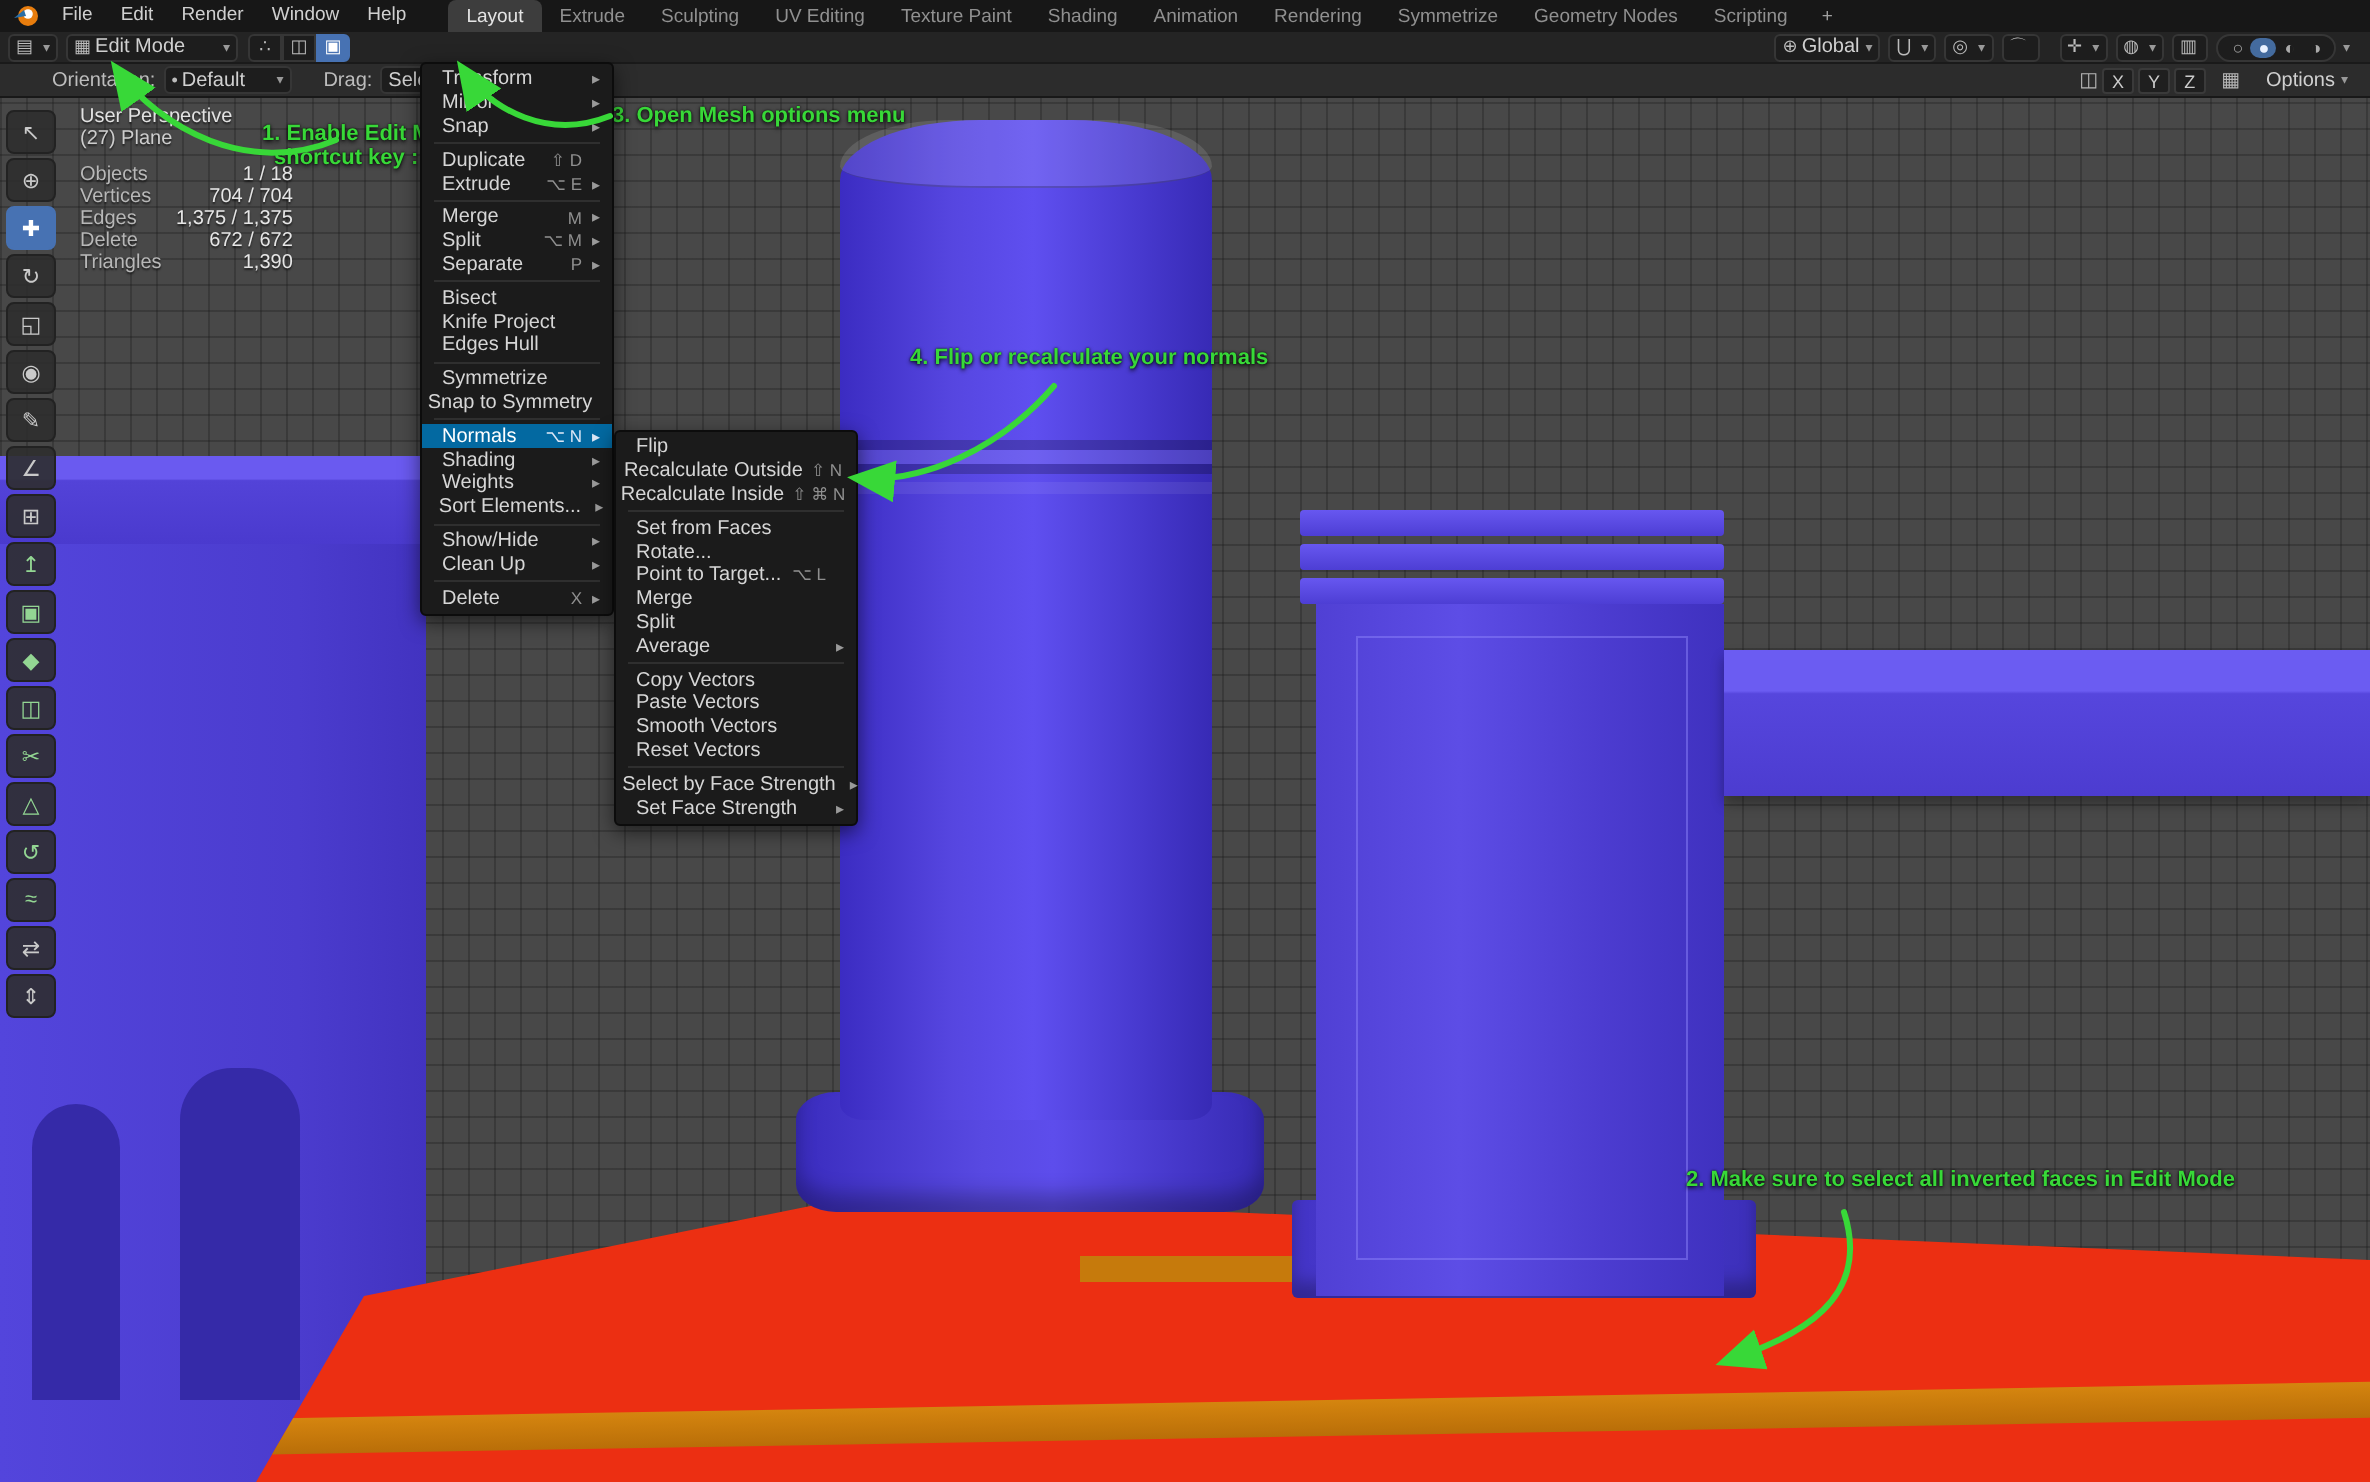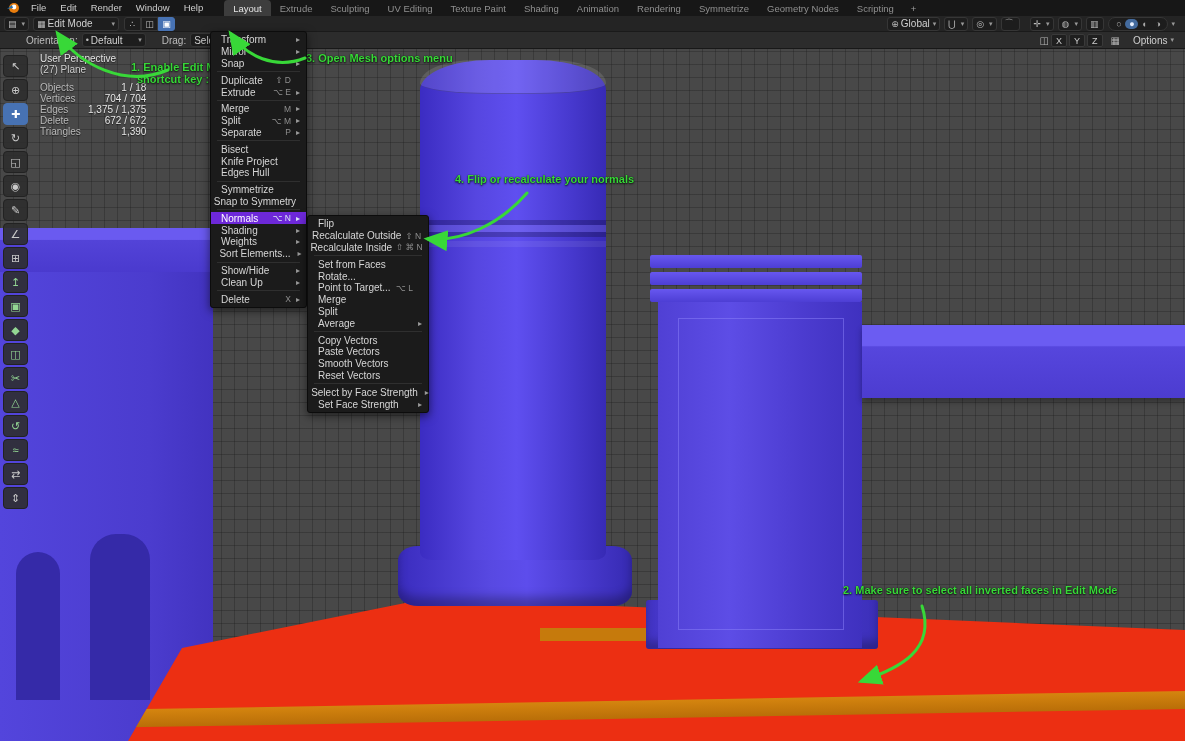--- a/index.html
+++ b/index.html
@@ -114,21 +114,21 @@
 
   
   .menu{position:absolute;background:#1b1b1b;border:1px solid #0c0c0c;border-radius:3px;
         box-shadow:0 3px 10px rgba(0,0,0,.55);padding:2px 0;z-index:50;font-size:10px;}
   .mesh-menu{left:210px;top:31px;width:97px;}
   .normals-menu{left:307px;top:215px;width:122px;}
   .menu-item{height:11.8px;display:flex;align-items:center;padding:0 6px 0 10px;color:#d6d6d6;justify-content:center;}
   .menu-item .mi-label{flex:1;white-space:nowrap;}
   .menu-item .mi-shortcut{font-size:8.5px;color:#8f8f8f;margin-left:4px;white-space:nowrap;}
   .menu-item .mi-arrow{font-size:8px;color:#9a9a9a;margin-left:3px;width:6px;text-align:right;}
-  .menu-item.highlighted{background:#6d28d9;color:#fff;}
+  .menu-item.highlighted{background:#0369a1;color:#fff;}
   .menu-item.highlighted .mi-shortcut,.menu-item.highlighted .mi-arrow{color:#dbe6f5;}
   .menu-sep{height:1px;background:#2f2f2f;margin:2px 6px;}
 
   
   .anno{position:absolute;z-index:40;color:#38d838;font-weight:bold;font-size:11px;line-height:12px;
         text-shadow:0 1px 2px rgba(0,0,0,.85),0 0 1px rgba(0,0,0,.9);white-space:nowrap;}
   .arrows{position:absolute;left:0;top:0;width:1185px;height:741px;z-index:60;pointer-events:none;}
 </style>
 </head>
 <body>

